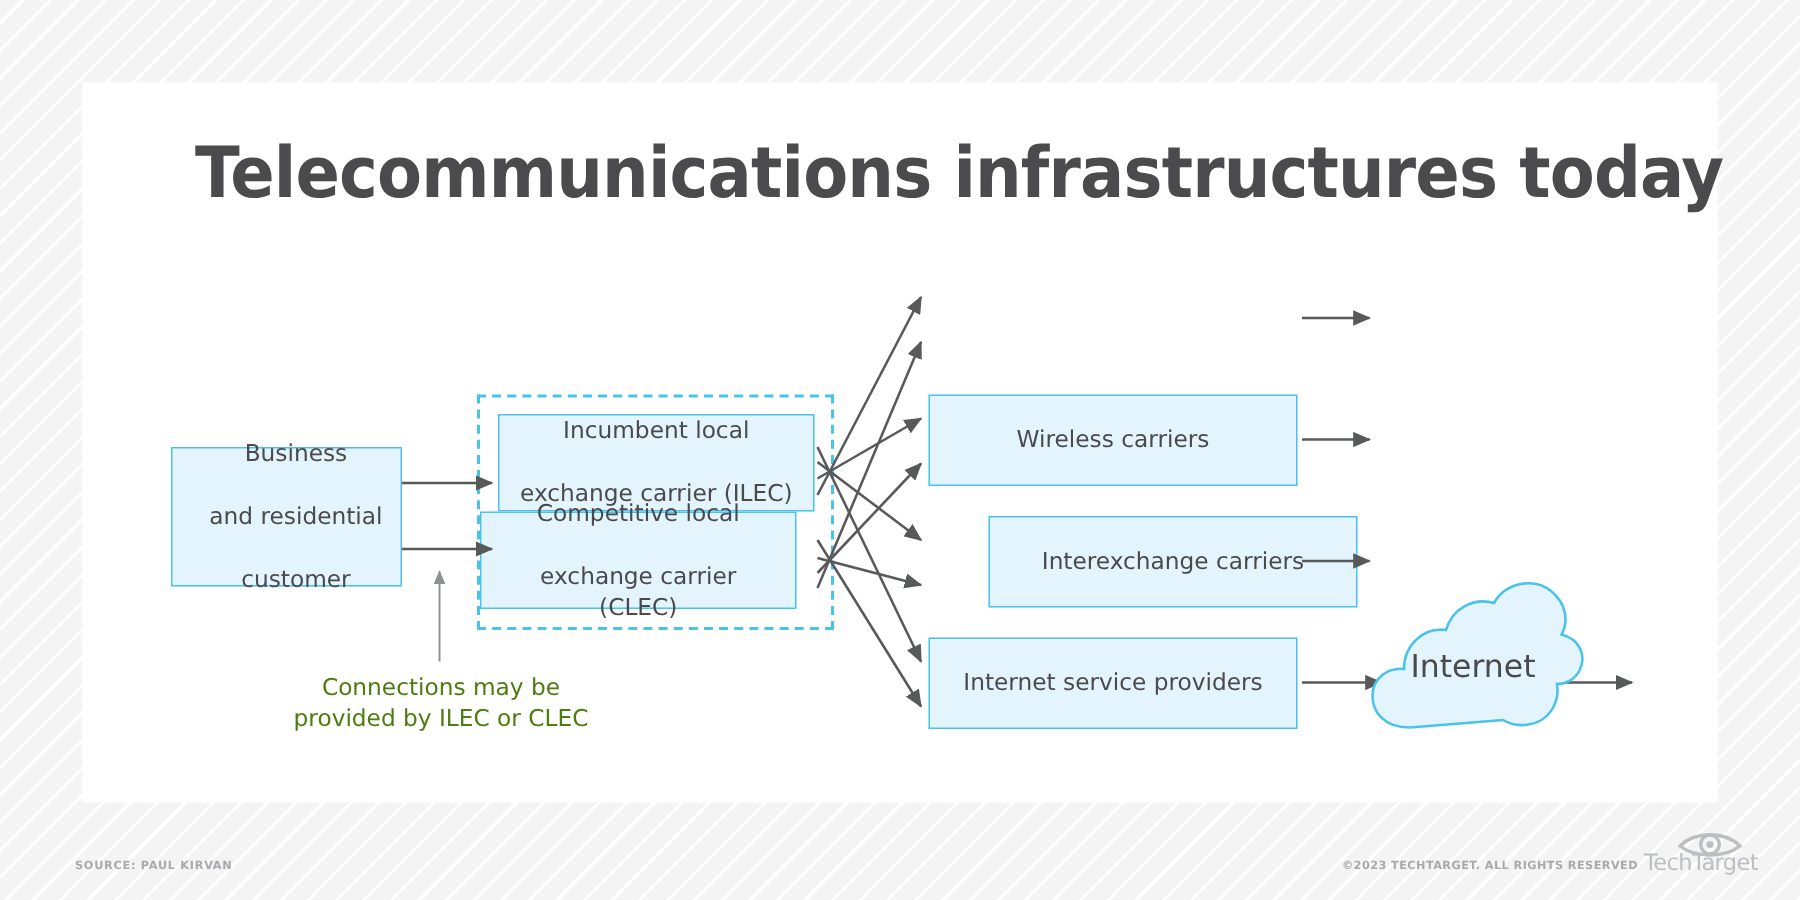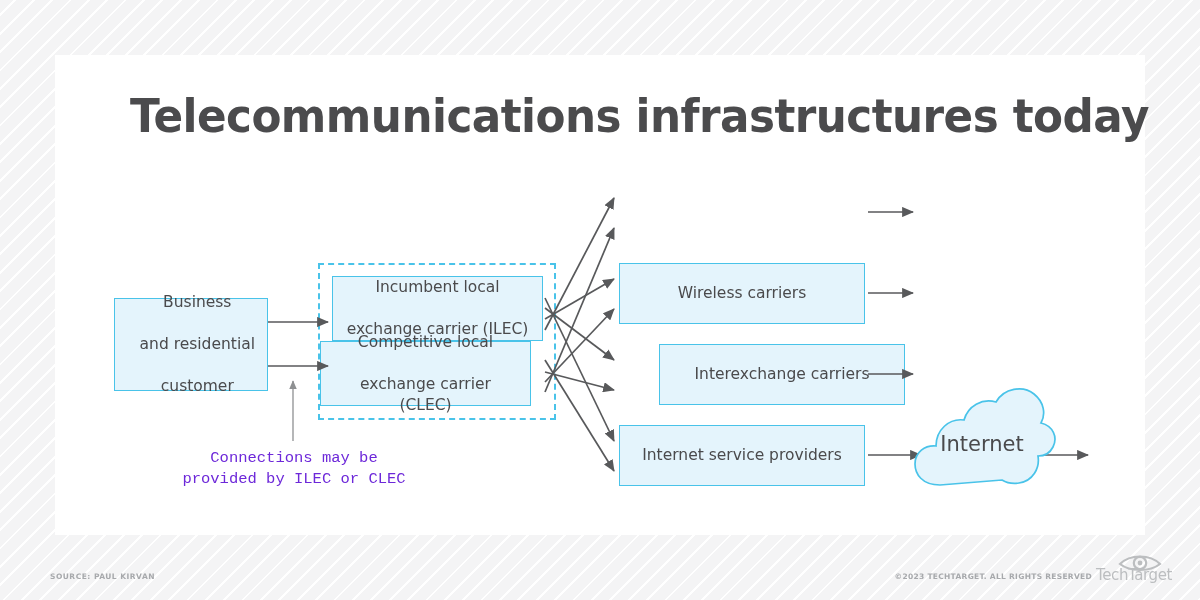--- a/index.html
+++ b/index.html
@@ -107,22 +107,21 @@
     color: #4a4a4c;
   }
   #callout-text {
     position: absolute;
     left: 180px;
     top: 448px;
     width: 228px;
     text-align: center;
     font-size: 15.5px;
     line-height: 21px;
-    color: #6d28d9;
-    font-family: Liberation Mono, monospace;
+    color: #4d7c0f;
   }
   svg.overlay {
     position: absolute;
     left: 0;
     top: 0;
     width: 1200px;
     height: 600px;
     pointer-events: none;
   }
   #source-note {

